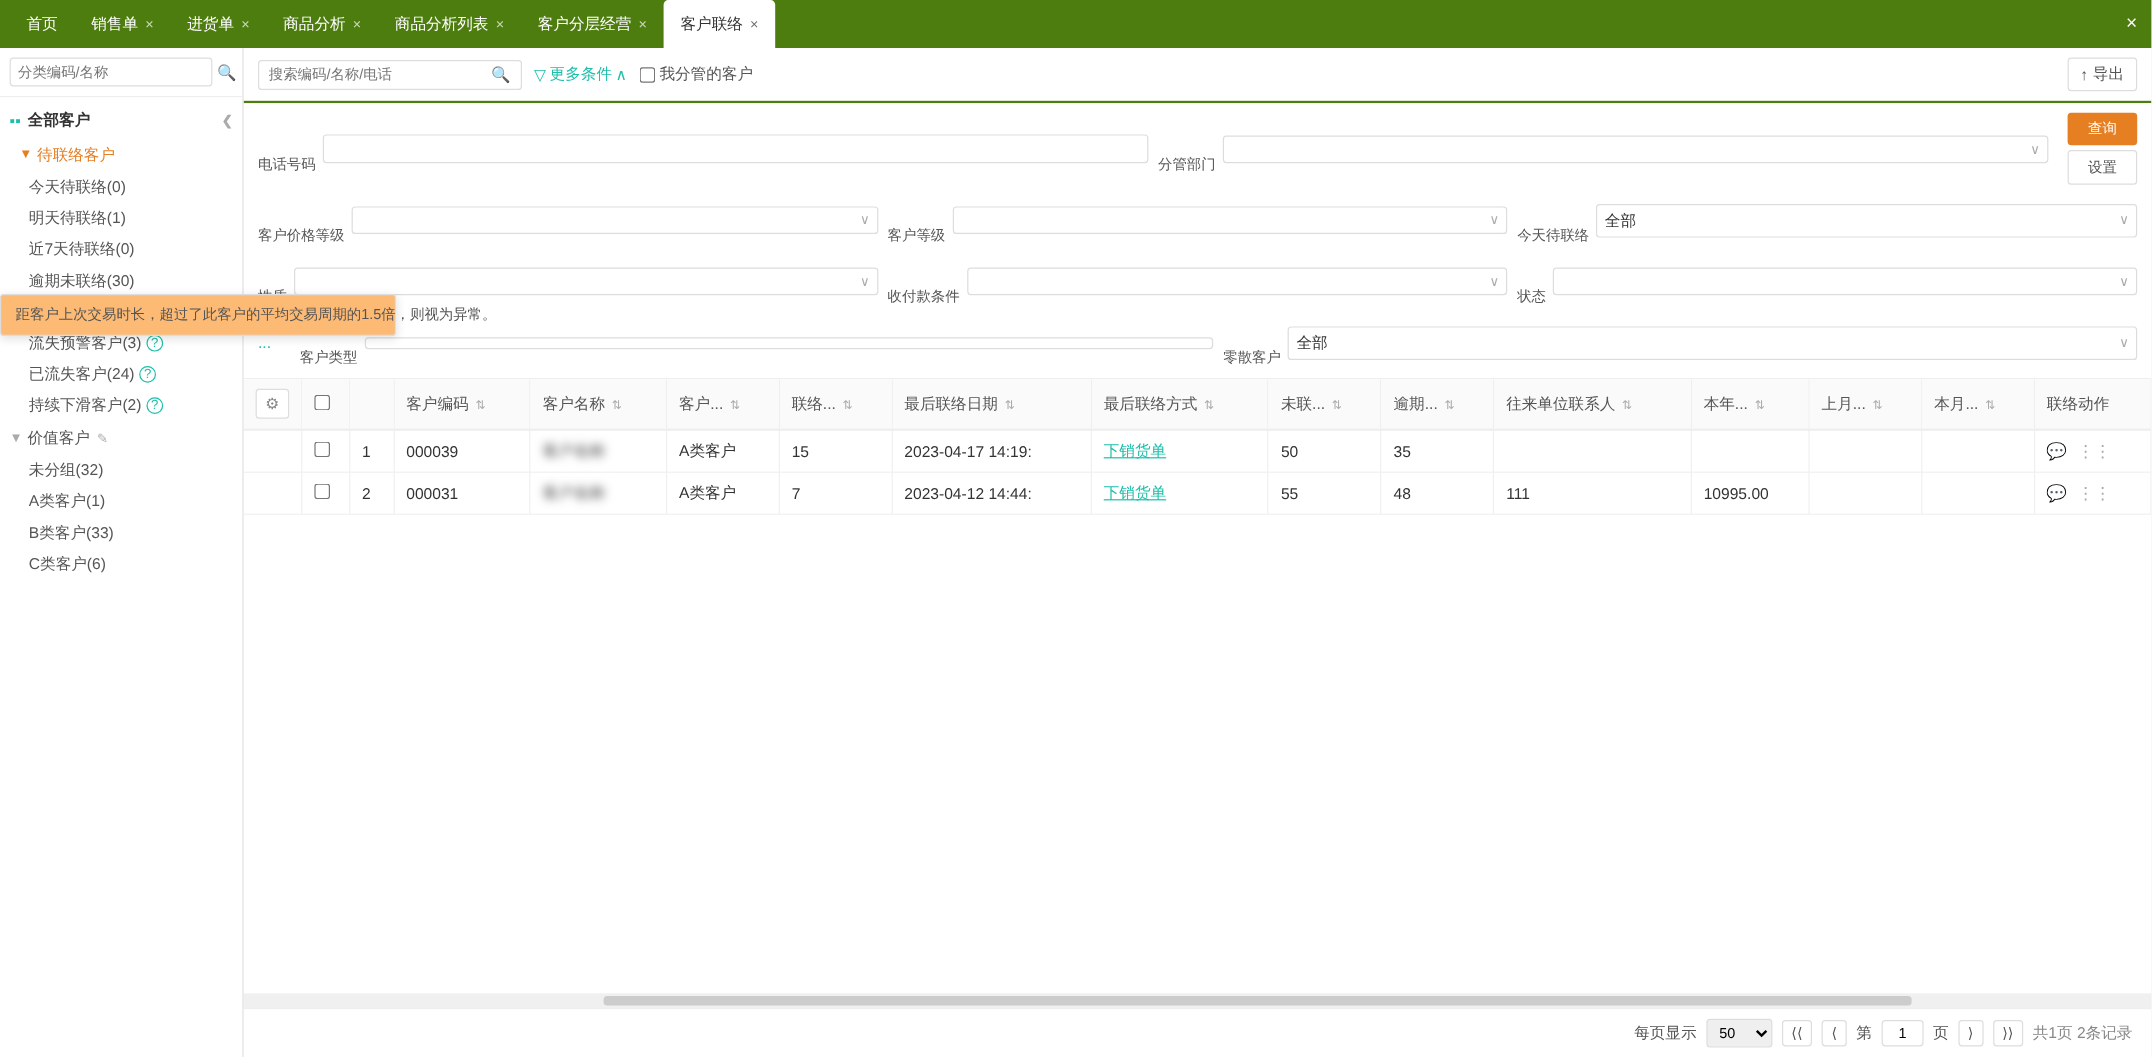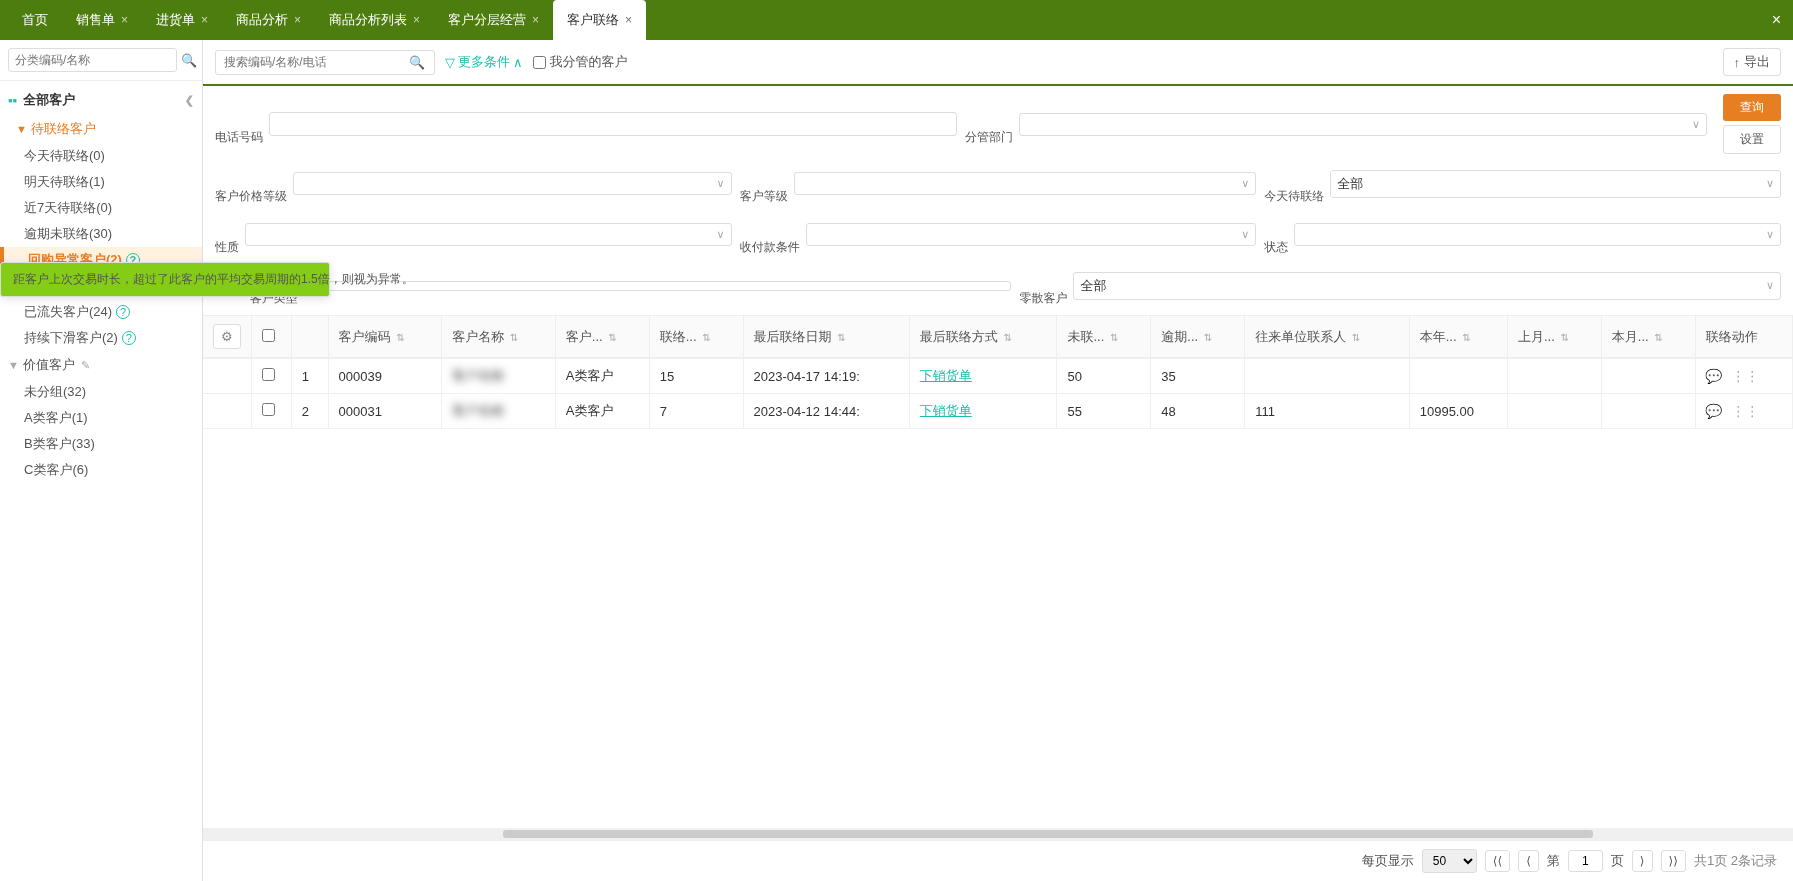--- a/index.html
+++ b/index.html
@@ -127,25 +127,24 @@
       padding: 5px 16px; cursor: pointer; font-size: 12px; white-space: nowrap;
     }
     .btn-settings {
       background: white; color: #555; border: 1px solid #ddd; border-radius: 3px;
       padding: 5px 16px; cursor: pointer; font-size: 12px; white-space: nowrap;
     }
 
     
     .tooltip-box {
       position: absolute; top: 245px; left: 0px; z-index: 100;
-      background: #84cc16; border: 1px solid #ddd; border-radius: 3px;
+      background: #fdba74; border: 1px solid #ddd; border-radius: 3px;
       padding: 8px 12px; font-size: 12px; color: #555;
       box-shadow: 0 2px 8px rgba(0,0,0,0.12); max-width: 330px;
       white-space: nowrap;
-      margin-top: 17px;
     }
 
     
     .table-container {
       flex: 1; overflow: auto; background: white; position: relative;
     }
     table {
       width: 100%; border-collapse: collapse; font-size: 12px;
     }
     thead tr { background: #fafafa; border-bottom: 2px solid #eee; }

